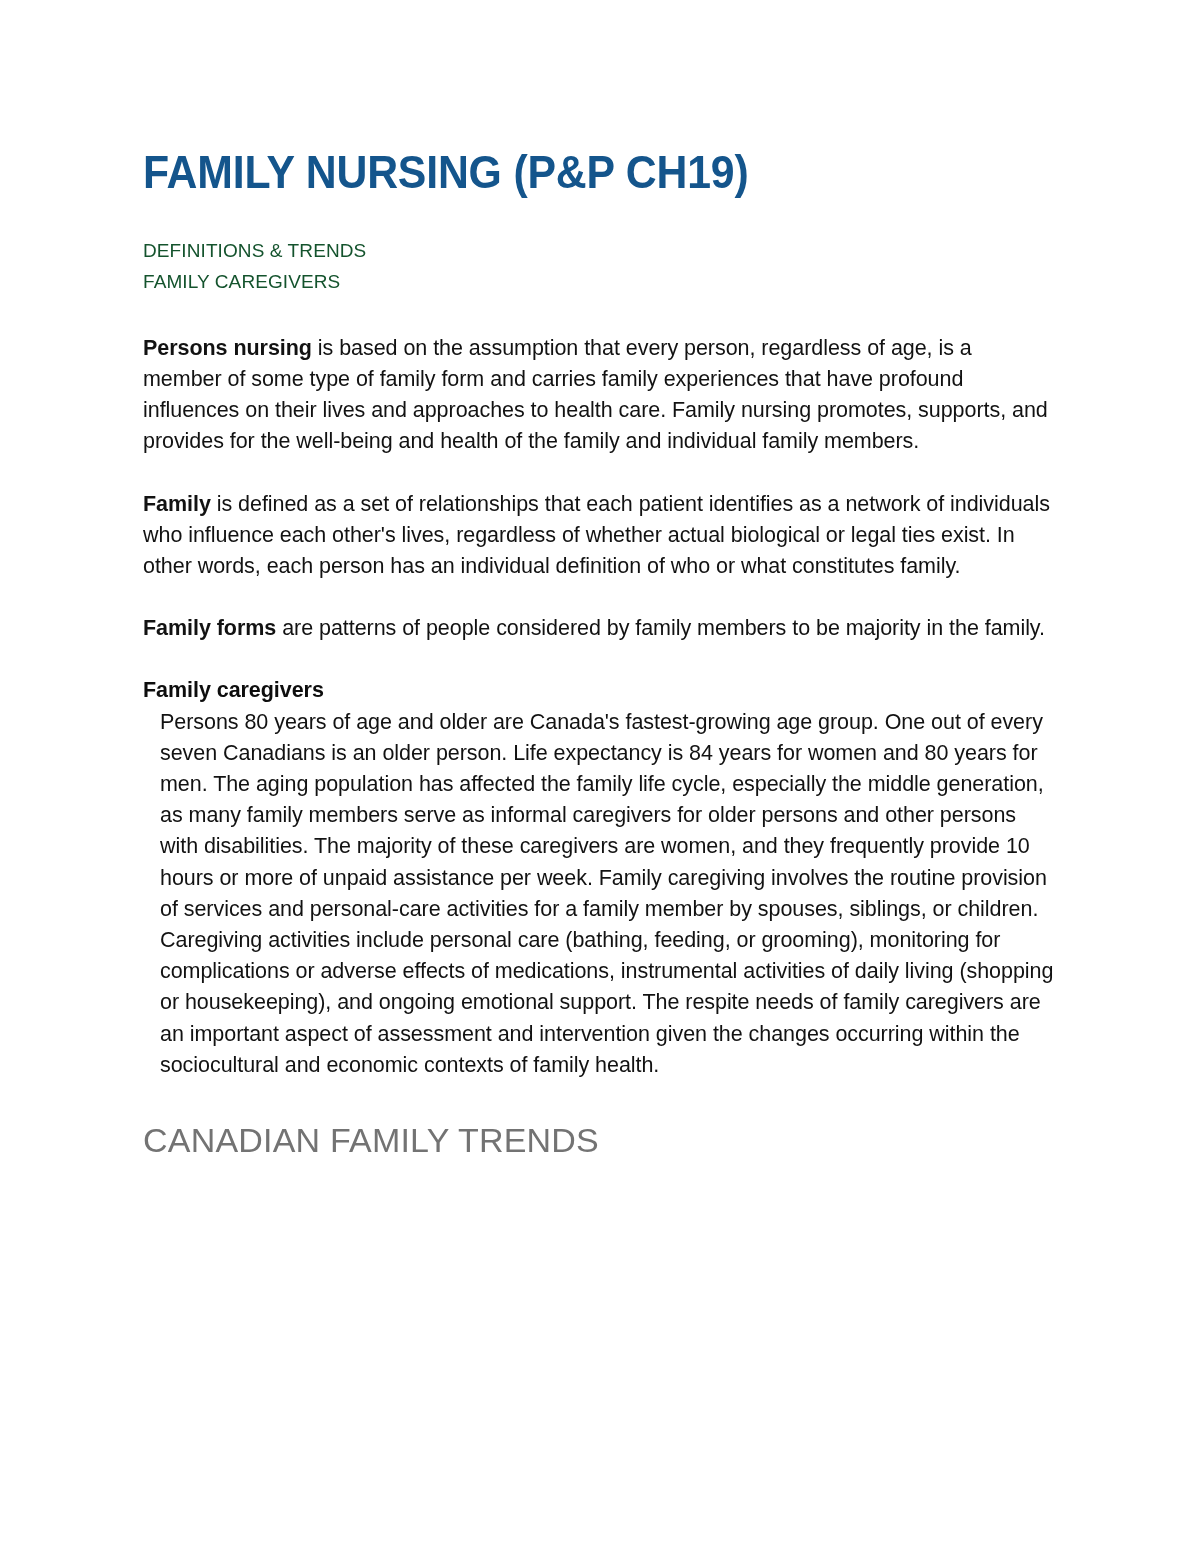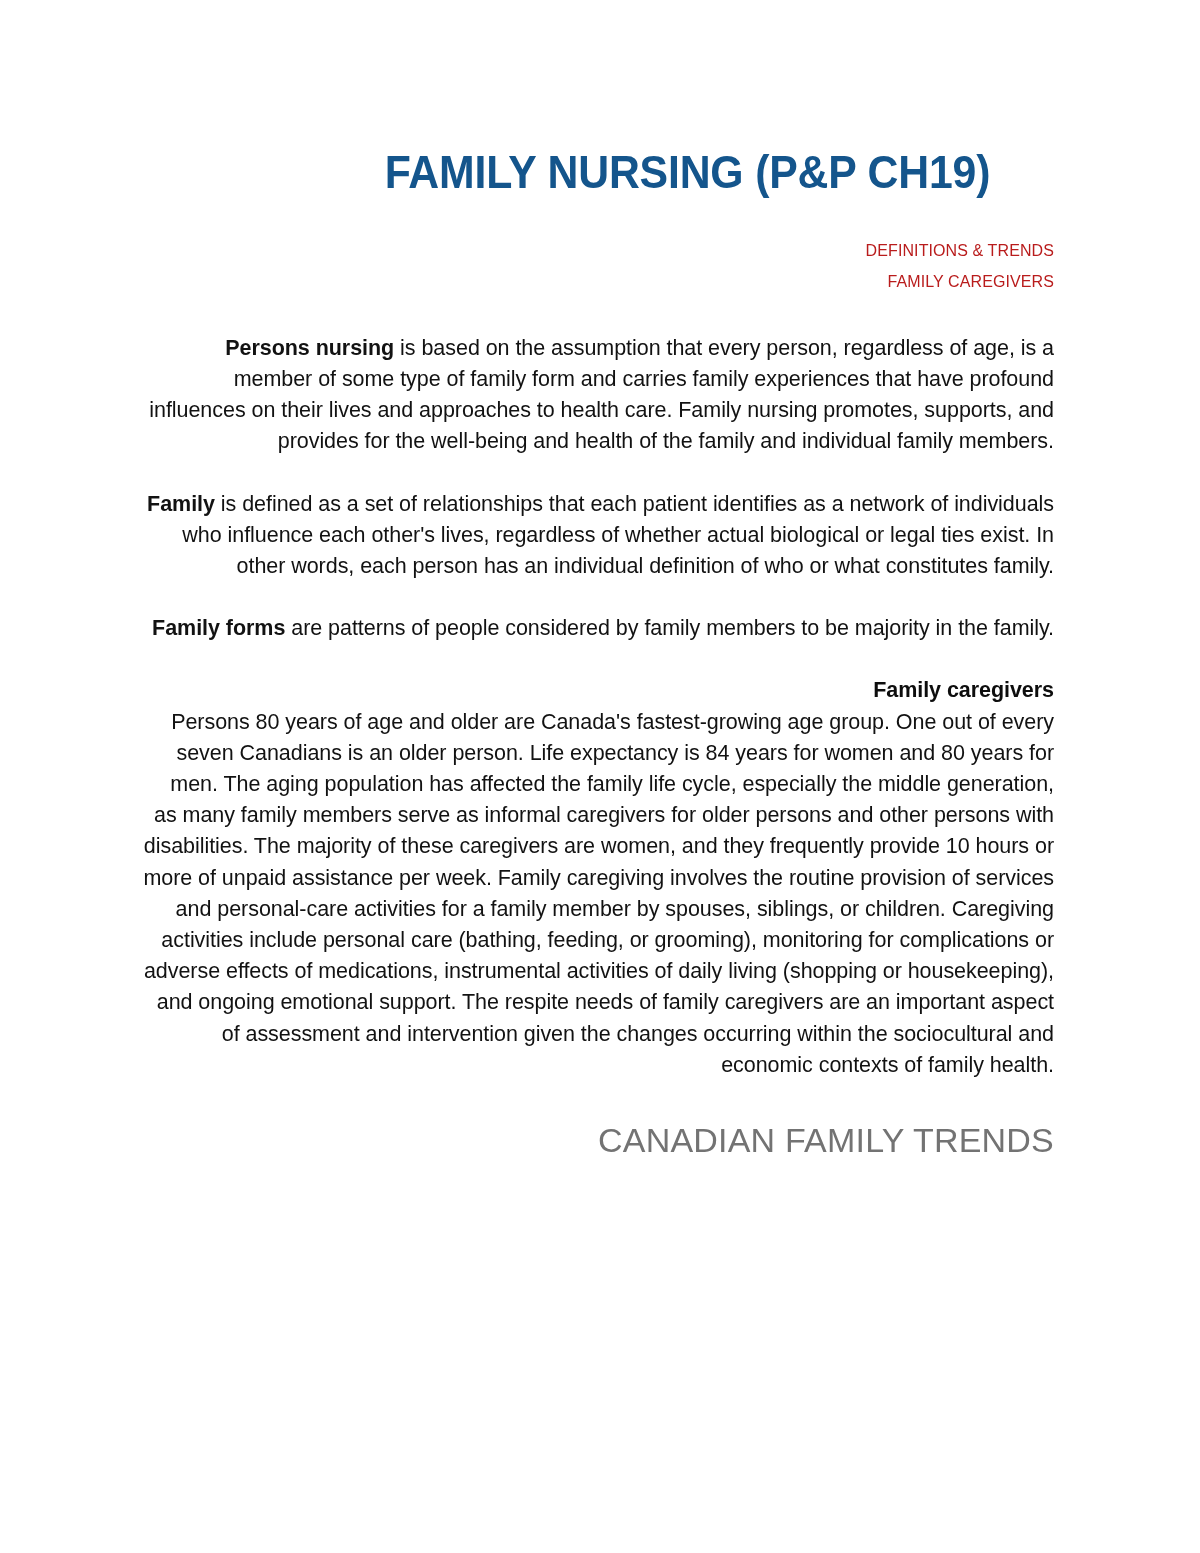--- a/index.html
+++ b/index.html
@@ -16,59 +16,59 @@
     overflow: hidden;
   }
 
   .page {
     position: relative;
     width: 1200px;
     height: 1553px;
     background: #ffffff;
     box-sizing: border-box;
     padding: 148px 146px 0 143px;
-    text-align: right;
   }
 
   .doc-title {
     font-size: 46px;
     line-height: 1.06;
     font-weight: 700;
     color: #14558C;
     letter-spacing: -0.2px;
     margin: 0 0 38px 0;
     transform: scaleX(0.93);
     transform-origin: left center;
     white-space: nowrap;
   }
 
   .subtitle-block {
     margin: 0 0 36px 0;
   }
 
   .subtitle-line {
-    font-size: 16px;
+    font-size: 19px;
     line-height: 31px;
     font-weight: 400;
-    color: #b91c1c;
+    color: #14532d;
     letter-spacing: 0.1px;
   }
 
   .body-par {
     font-size: 21.5px;
     line-height: 31.2px;
     font-weight: 400;
     color: #121212;
     margin: 0 0 31px 0;
     max-width: 915px;
     letter-spacing: -0.05px;
   }
 
   .body-par.tight {
     margin-bottom: 0;
+    margin-left: 17px;
   }
 
   .lead {
     font-weight: 700;
   }
 
   .sub-head {
     font-size: 21.5px;
     line-height: 31.2px;
     font-weight: 700;

